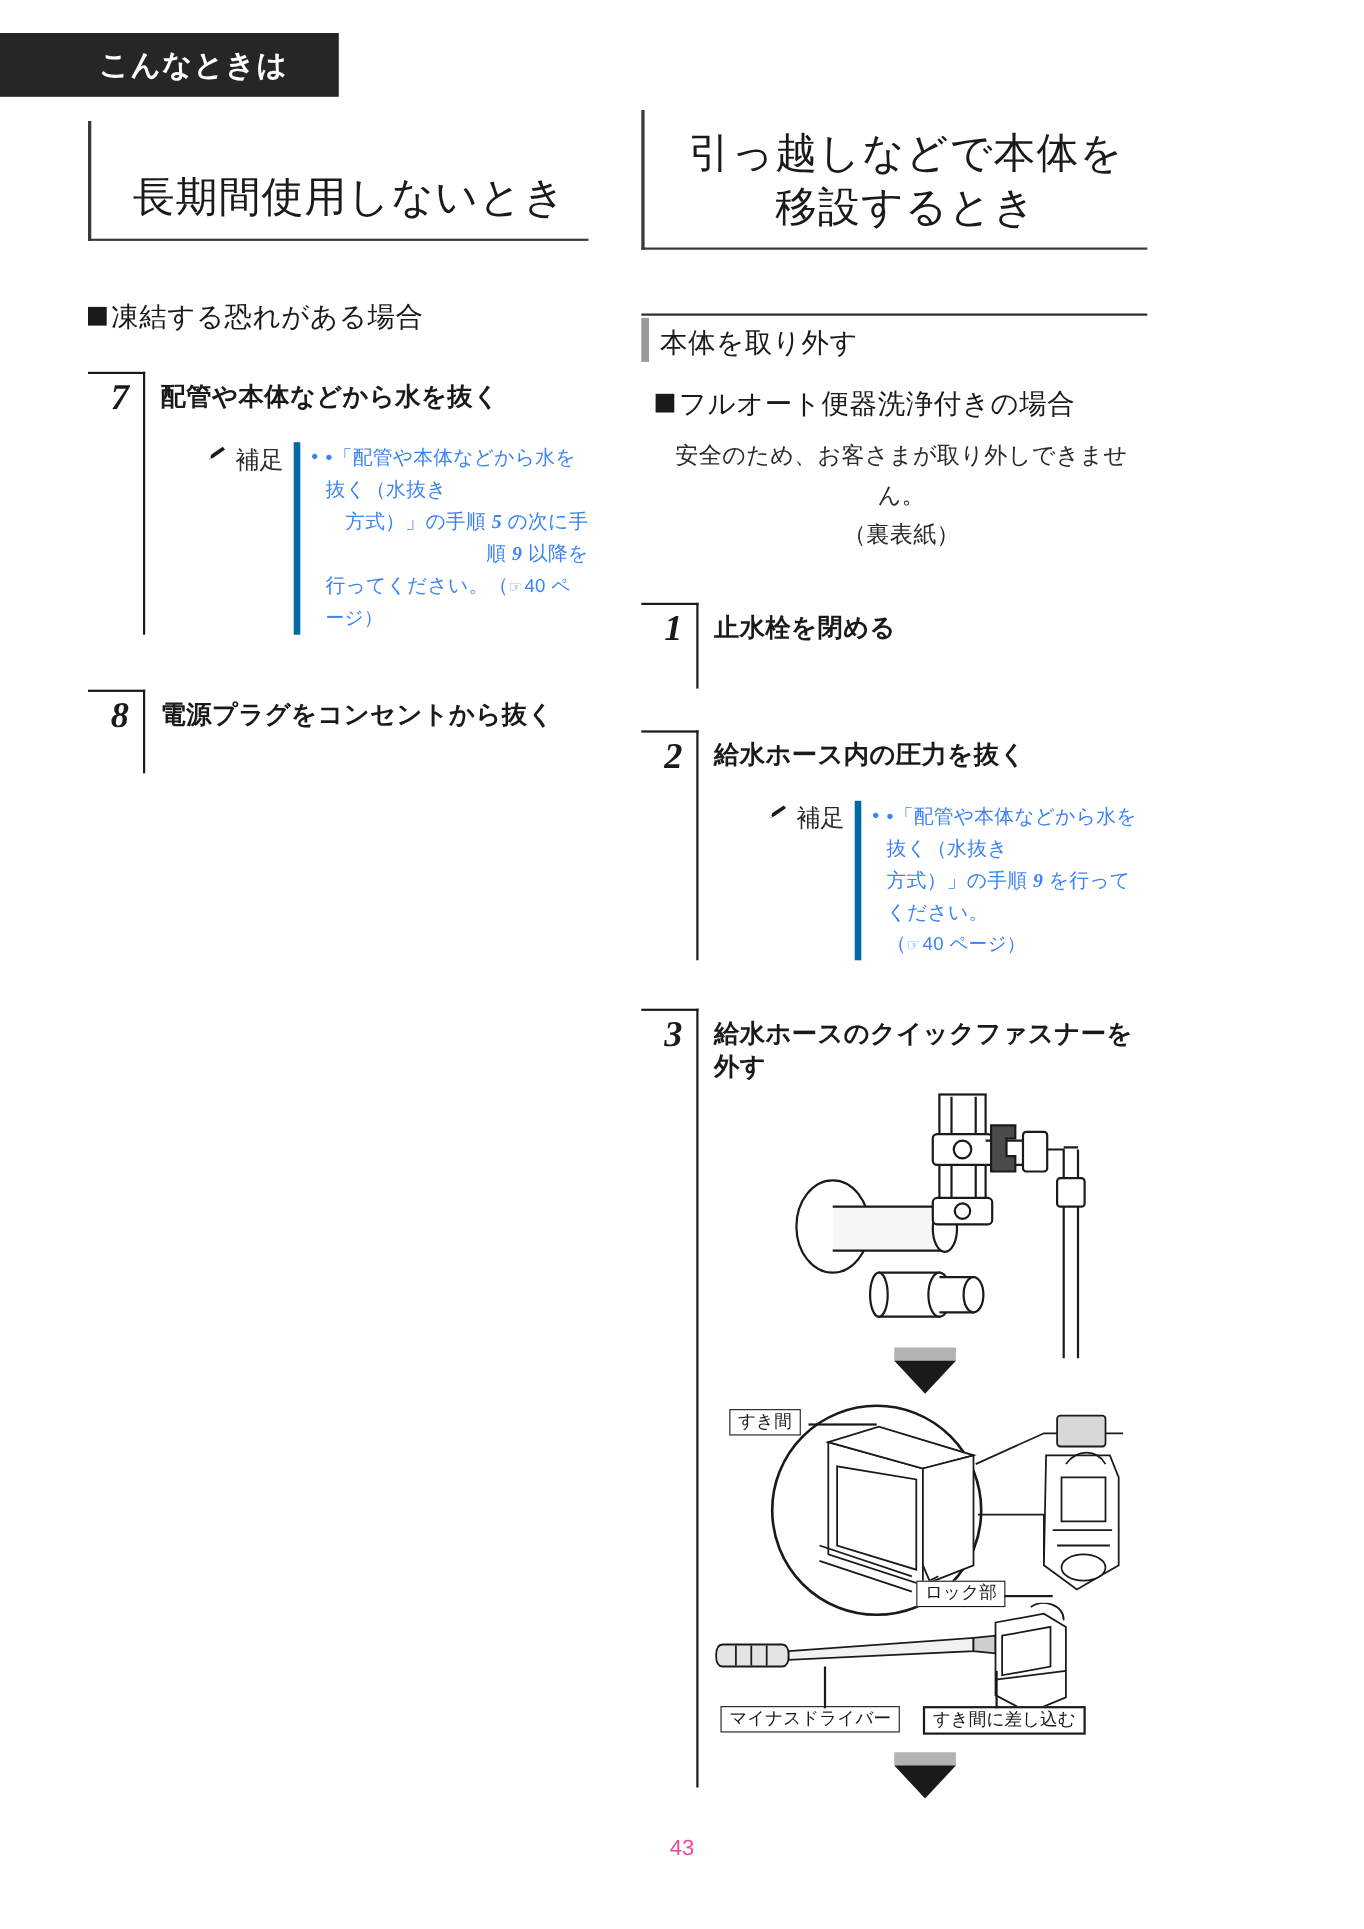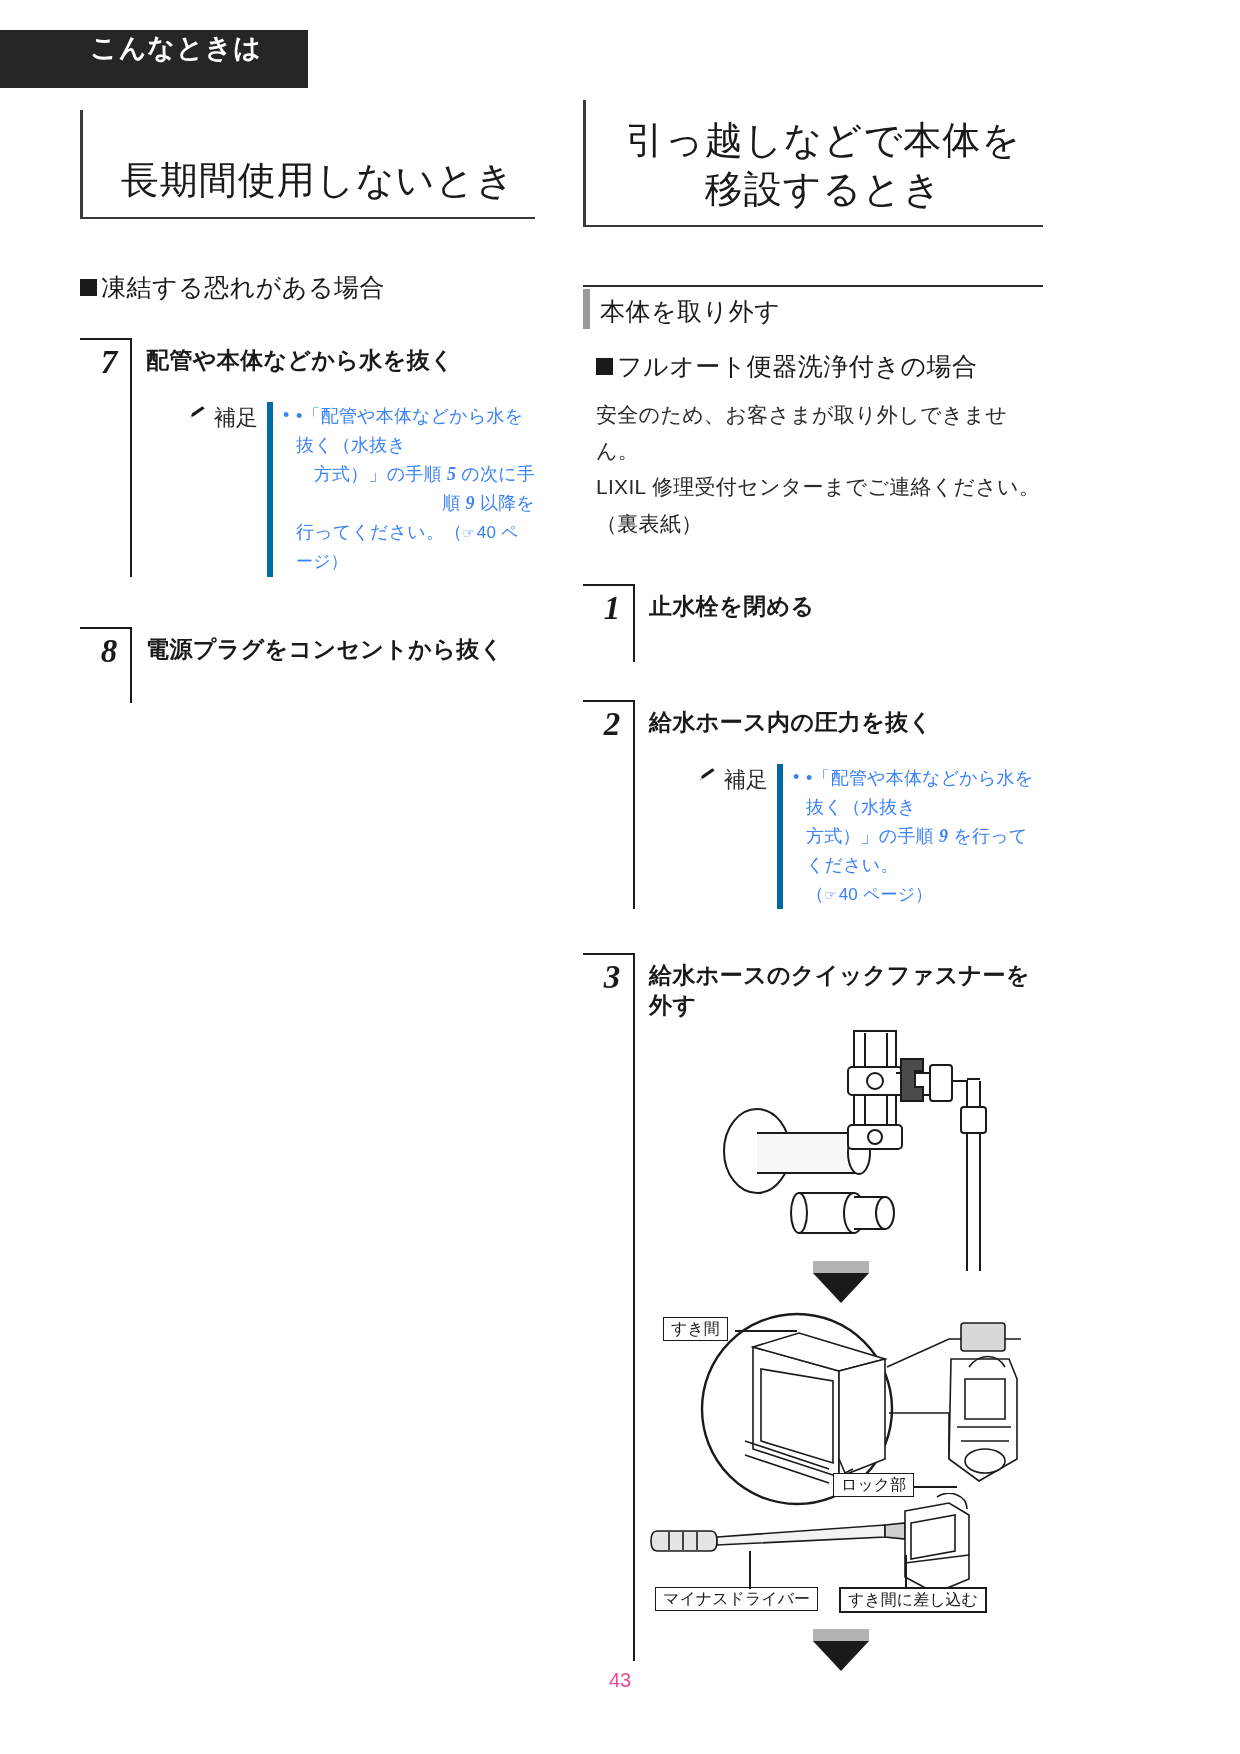--- a/index.html
+++ b/index.html
@@ -11,21 +11,21 @@
     position:relative;
     overflow:hidden;
   }
   .page{position:relative;width:1240px;height:1754px;}
 
   
   .chapter-tab{
     position:absolute;left:0;top:30px;
     width:308px;height:58px;
     background:#262626;
-    display:flex;
+    display:flex;align-items:center;
   }
   .chapter-tab .label{
     color:#fff;font-size:27px;font-weight:bold;
     letter-spacing:1px;margin-left:90px;
   }
 
   
   .col-left{position:absolute;left:80px;top:110px;width:455px;}
   .col-right{position:absolute;left:583px;top:100px;width:460px;}
 
@@ -57,21 +57,21 @@
     padding-top:8px;
     position:relative;
   }
   .bar-h .accent{
     position:absolute;left:0;top:2px;width:7px;height:40px;background:#9a9a9a;
   }
   .bar-h .t{font-size:25px;padding-left:17px;letter-spacing:.5px;}
 
   .body-p{
     font-size:21px;line-height:1.72;letter-spacing:.3px;
-    color:#2a2a2a;margin:14px 0 0 13px;
+    color:#2a2a2a;margin:14px 0 0 13px;text-align:center;
   }
 
   
   .step{position:relative;margin-top:34px;}
   .step .num-box{
     position:absolute;left:0;top:0;width:52px;height:100%;
     border-top:2.5px solid #1a1a1a;
     border-right:2.5px solid #1a1a1a;
     box-sizing:border-box;
   }
@@ -186,21 +186,20 @@
       <div class="t">本体を取り外す</div>
     </div>
 
     <div class="sub-h" style="margin:22px 0 10px 13px;">
       <span class="sq"></span>
       <span>フルオート便器洗浄付きの場合</span>
     </div>
 
     <div class="body-p">
       <div>安全のため、お客さまが取り外しできません。</div>
-      <div>LIXIL 修理受付センターまでご連絡ください。</div>
       <div>（裏表紙）</div>
     </div>
 
     <div class="step" style="min-height:78px;margin-top:42px;">
       <div class="num-box"></div>
       <div class="num">1</div>
       <div class="step-body">
         <div class="step-title">止水栓を閉める</div>
       </div>
     </div>

